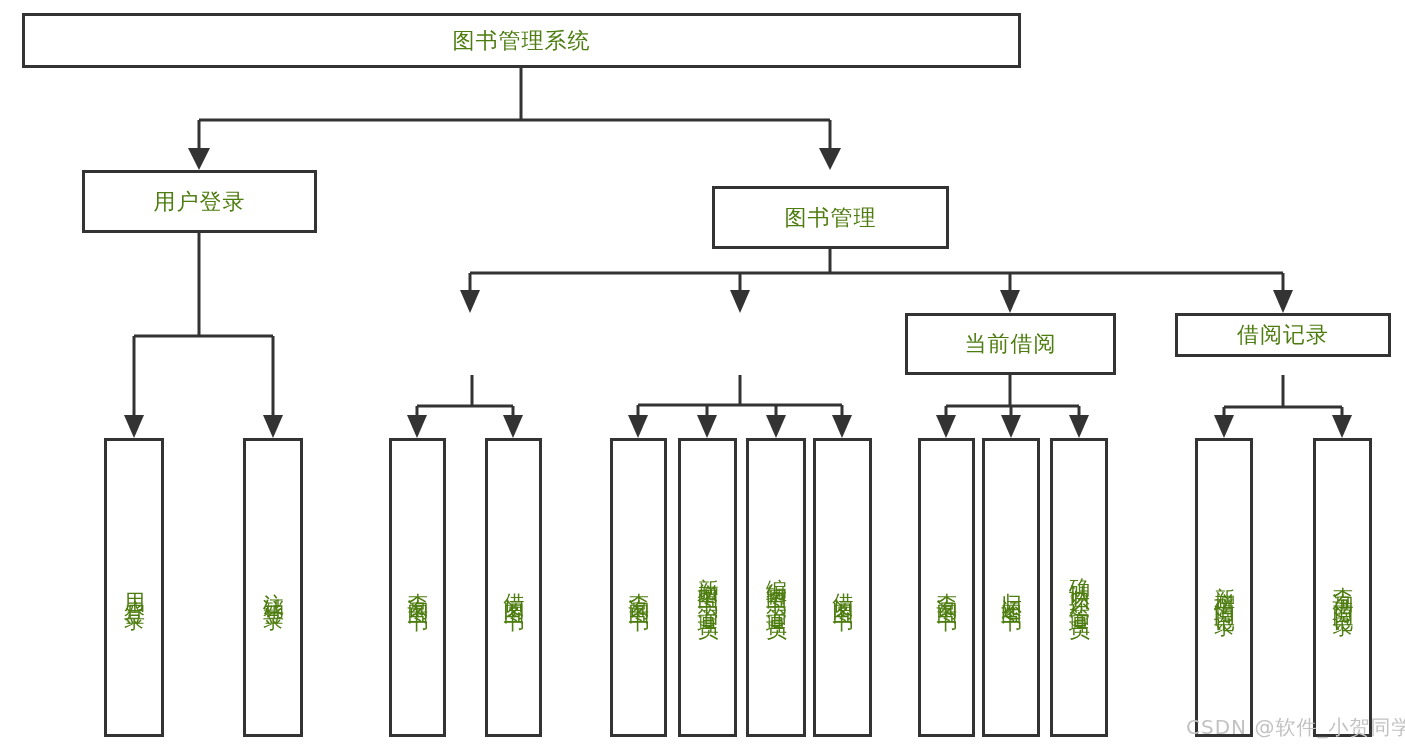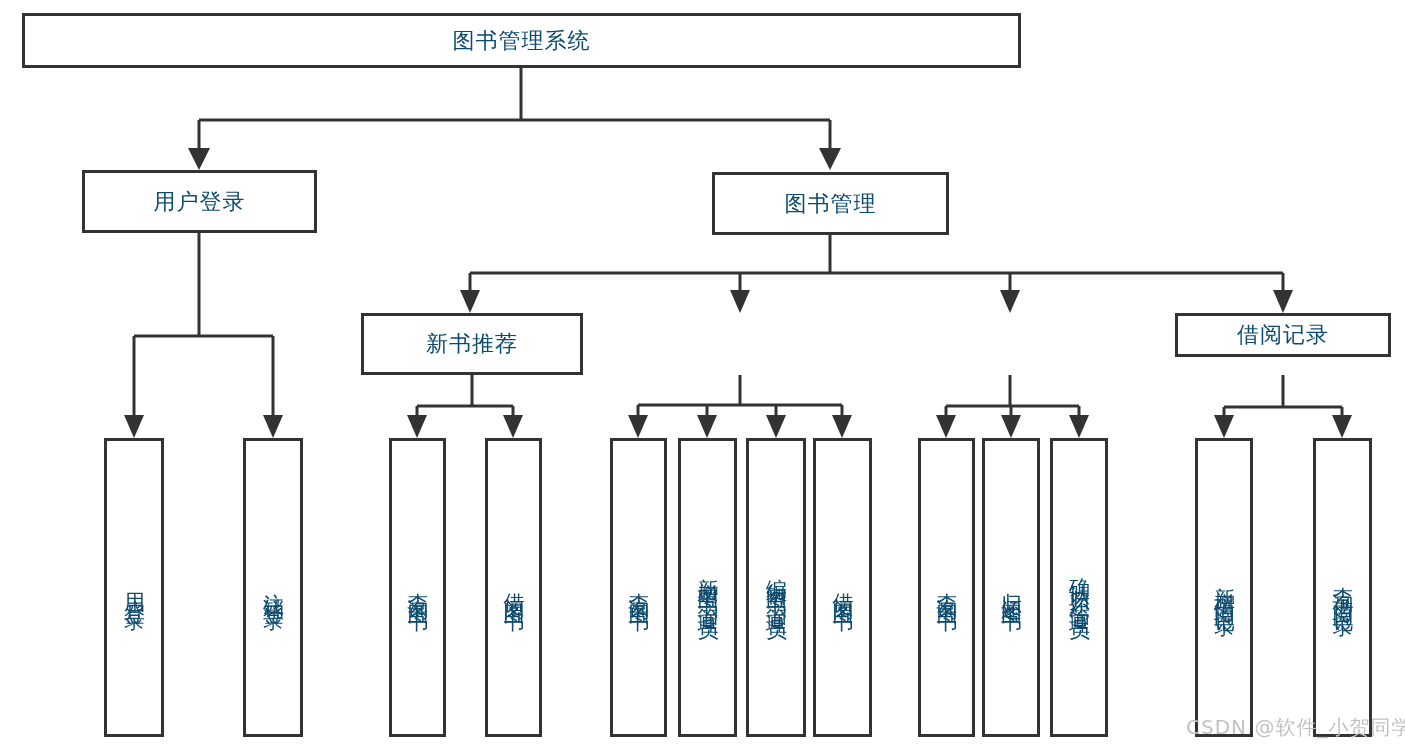--- a/index.html
+++ b/index.html
@@ -14,21 +14,21 @@
   #connectors path.line{stroke:#333333;stroke-width:3;fill:none;}
   #connectors path.arrow{fill:#333333;stroke:none;}
   .box{
     position:absolute;
     box-sizing:border-box;
     background:#ffffff;
     border:3px solid #333333;
     display:flex;
     align-items:center;
     justify-content:center;
-    color:#0c4a6e;
+    color:#4d7c0f;
     text-align:right;
   }
   .box.h{font-size:22px;letter-spacing:1px;white-space:nowrap;}
   .box.v{
     font-size:21px;
     writing-mode:vertical-rl;
     text-orientation:mixed;
     letter-spacing:6px;
     line-height:1;
   }
@@ -111,23 +111,23 @@
       <path class="line" d="M1224 407 V430"></path>
       <path class="line" d="M1342 407 V430"></path>
       <path class="arrow" d="M1214 415 H1234 L1224 438 Z"></path>
       <path class="arrow" d="M1332 415 H1352 L1342 438 Z"></path>
     </g>
   </svg>
 
   <div class="box h" style="left:22px;top:13px;width:999px;height:55px">图书管理系统</div>
 
   <div class="box h" style="left:82px;top:170px;width:235px;height:63px">用户登录</div>
-  <div class="box h" style="left:712px;top:172px;width:237px;height:63px">图书管理</div>
+  <div class="box h" style="left:712px;top:186px;width:237px;height:63px">图书管理</div>
 
-  <div class="box h" style="left:361px;top:313px;width:222px;height:62px">新书推荐</div>
+  <div class="box h" style="left:905px;top:313px;width:211px;height:62px">当前借阅</div>
   <div class="box h" style="left:1175px;top:313px;width:216px;height:44px">借阅记录</div>
 
   <div class="box v" style="left:104px;top:438px;width:60px;height:299px">用户登录</div>
   <div class="box v" style="left:243px;top:438px;width:60px;height:299px">注销登录</div>
 
   <div class="box v" style="left:389px;top:438px;width:57px;height:299px">查询图书</div>
   <div class="box v" style="left:485px;top:438px;width:57px;height:299px">借阅图书</div>
 
   <div class="box v" style="left:610px;top:438px;width:57px;height:299px">查询图书</div>
   <div class="box v" style="left:678px;top:438px;width:59px;height:299px">新增图书（管理员）</div>

